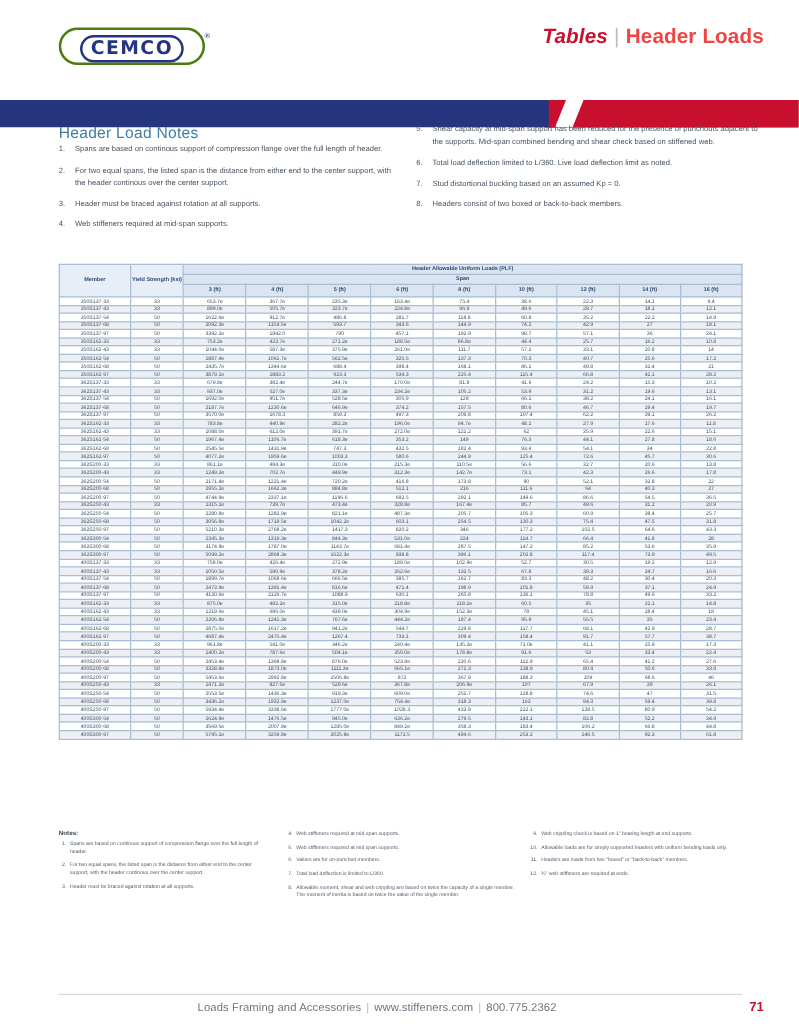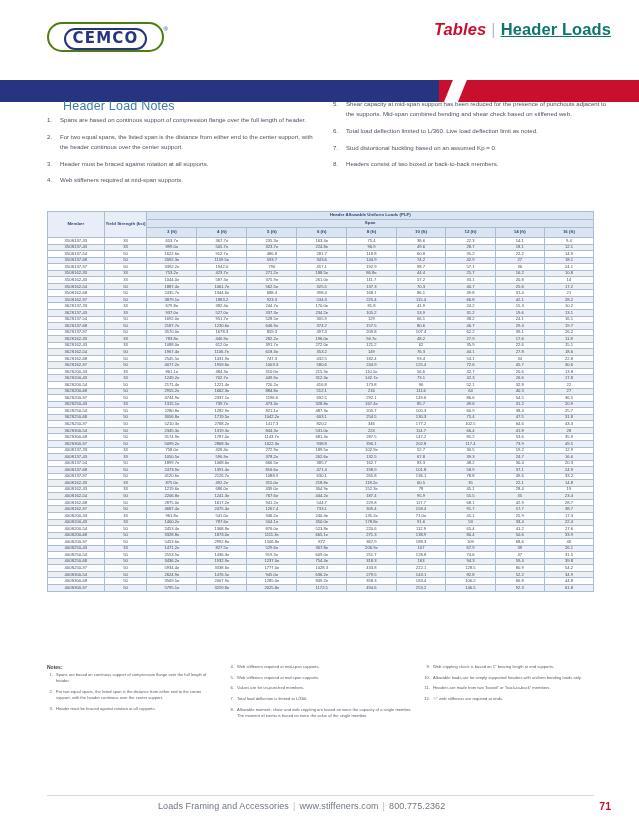--- a/index.html
+++ b/index.html
@@ -31,21 +31,21 @@
     position: absolute; right: -6px; top: 2px;
     font-size: 6px; color: #25357f;
   }
   .header-title {
     position: absolute; right: 28px; top: 20px;
     font-size: 16.5px; font-weight: 700;
     letter-spacing: .1px;
   }
   .header-title .t-red { color: #c8102e; font-style: italic; }
   .header-title .t-sep { color: #b9bcc2; font-weight: 400; margin: 0 5px; }
-  .header-title .t-dark { color: #0f766e; text-decoration: underline; }
+  .header-title .t-dark { color: #ef4444; }
 
   
   .bar-wrap { position: relative; height: 22px; overflow: hidden; }
   .bar-blue {
     position: absolute; left: 0; top: 0; width: 460px; height: 22px;
     background: #25357f;
   }
   .bar-blue-skew {
     position: absolute; left: 440px; top: -4px; width: 40px; height: 32px;
     background: #25357f; transform: skewX(-22deg);
@@ -58,21 +58,21 @@
     position: absolute; left: 448px; top: -4px; width: 40px; height: 32px;
     background: #ffffff; transform: skewX(-22deg);
   }
   .bar-red2 {
     position: absolute; left: 462px; top: -4px; width: 200px; height: 32px;
     background: #c8102e; transform: skewX(-22deg);
   }
 
   
   .notes-title {
-    position: absolute; left: 63px; top: 99px;
+    position: absolute; left: 47px; top: 99px;
     font-size: 12.5px; color: #3f7fa6; font-weight: 400;
     letter-spacing: .2px;
   }
   .notes {
     position: absolute; top: 115px;
     font-size: 6.1px; line-height: 1.62; color: #4a5460;
   }
   .notes.col-left  { left: 47px;  width: 270px; }
   .notes.col-right { left: 333px; width: 280px; top: 99px; }
   .note-item { display: flex; margin-bottom: 7px; }

